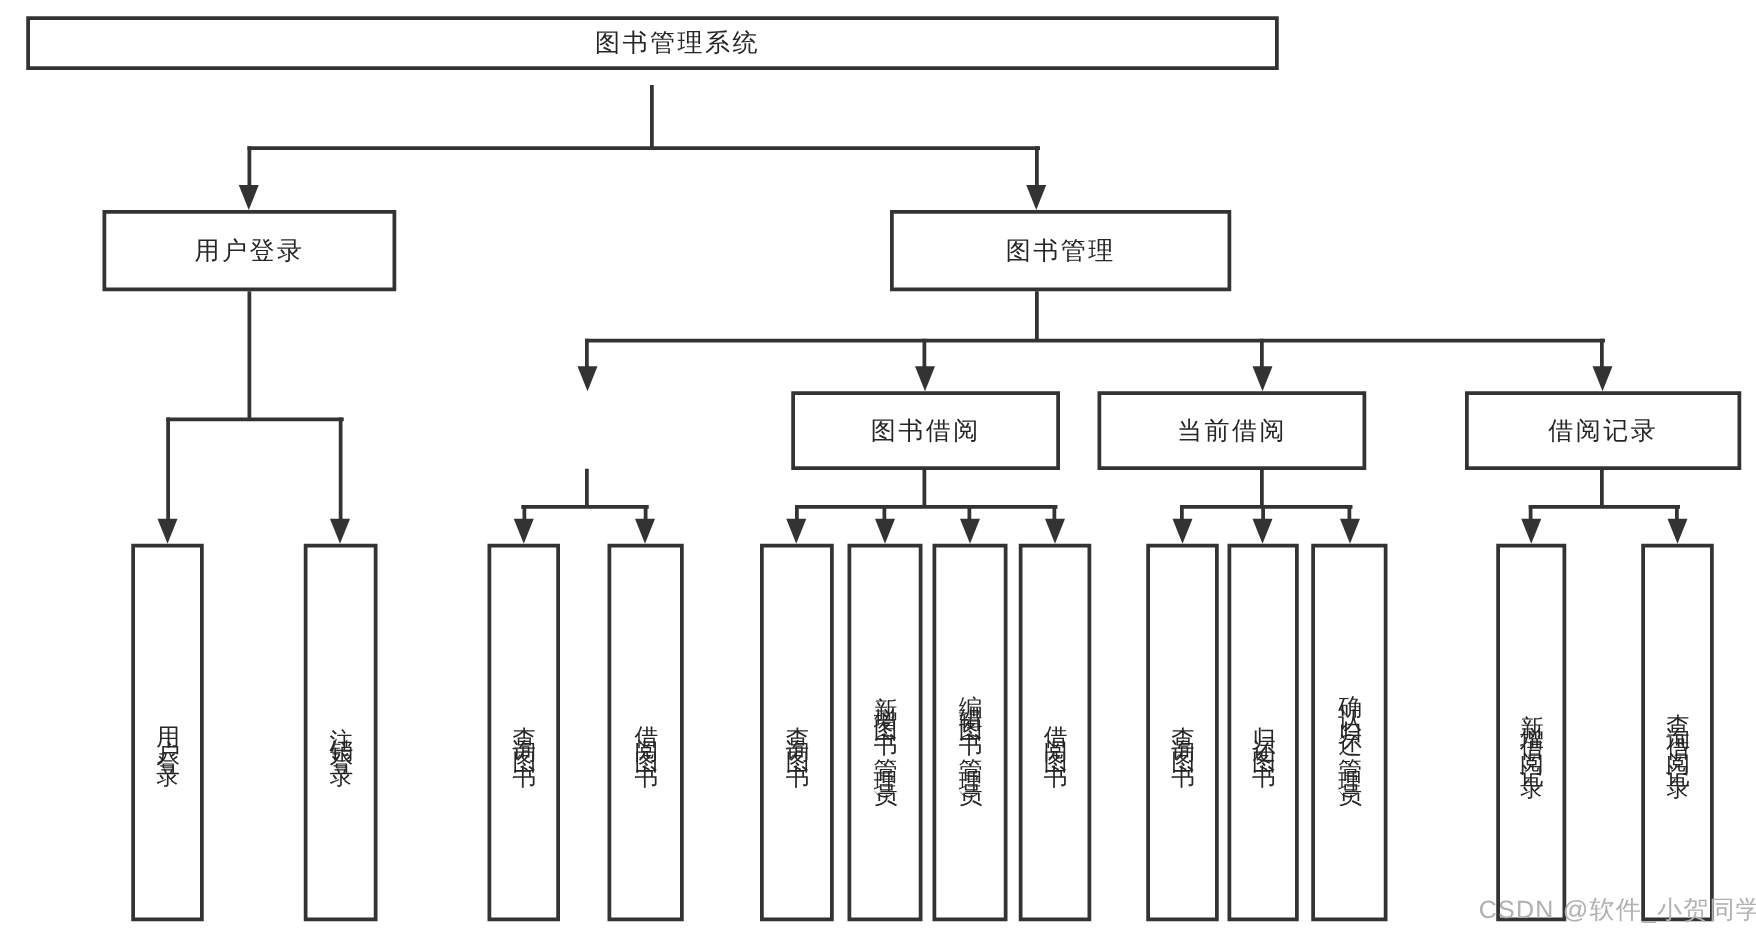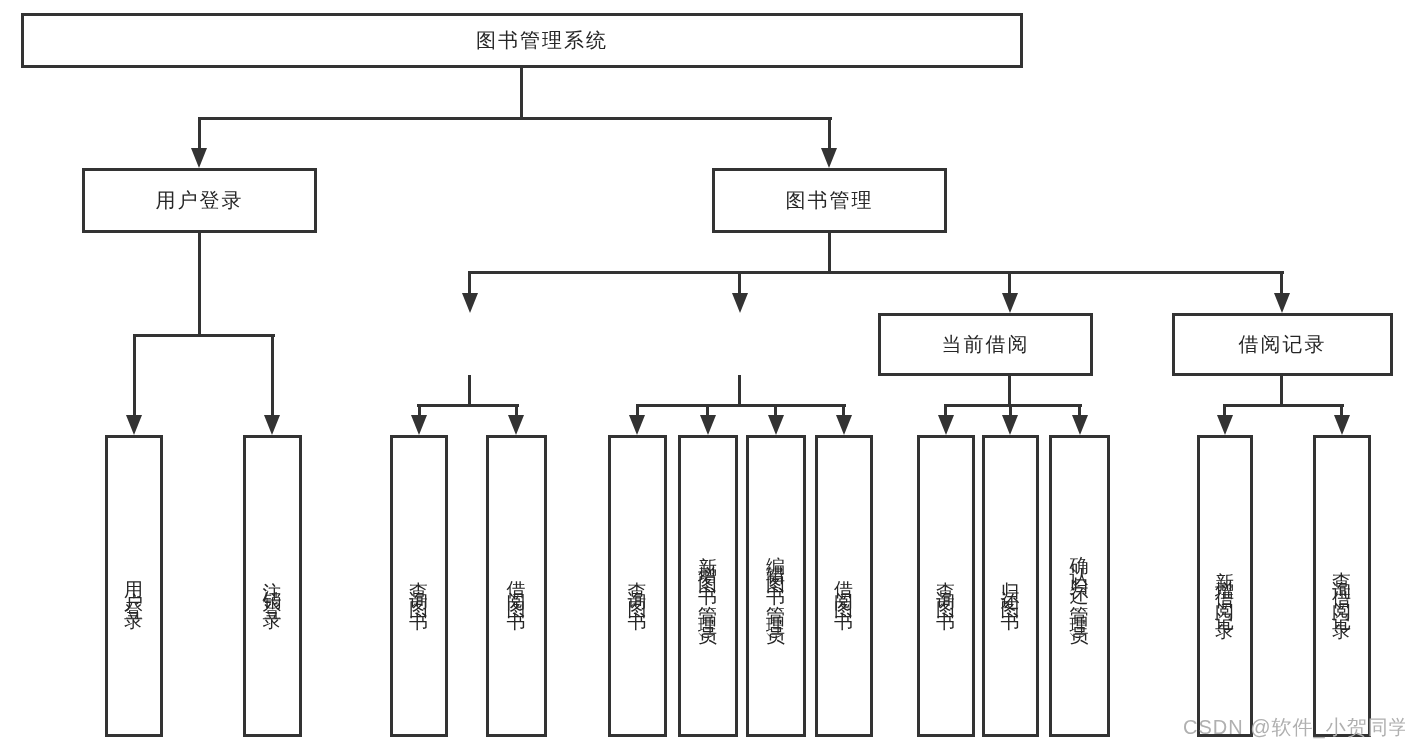--- a/index.html
+++ b/index.html
@@ -64,35 +64,35 @@
     letter-spacing: 1px;
     z-index: 5;
     white-space: nowrap;
   }
 </style>
 </head>
 <body>
 
 <div class="canvas">
 
-  <div class="node" style="left:21px; top:13px; width:1002px; height:55px;padding-left:40px;">
+  <div class="node" style="left:21px; top:13px; width:1002px; height:43px;padding-left:40px;">
     <span>图书管理系统</span>
   </div>
 
   <div class="vline" style="left:520px; top:68px; height:50px;"></div>
   <div class="hline" style="left:198px; top:117px; width:634px;"></div>
   <div class="vline" style="left:198px; top:117px; height:33px;"></div>
   <div class="arrow" style="left:191px; top:148px;"></div>
   <div class="vline" style="left:828px; top:117px; height:33px;"></div>
   <div class="arrow" style="left:821px; top:148px;"></div>
 
   <div class="node" style="left:82px; top:168px; width:235px; height:65px;">
     <span>用户登录</span>
   </div>
-  <div class="node" style="left:712px; top:168px; width:235px; height:65px;">
+  <div class="node" style="left:712px; top:168px; width:273px; height:65px;">
     <span>图书管理</span>
   </div>
 
   <div class="vline" style="left:198px; top:233px; height:103px;"></div>
   <div class="hline" style="left:133px; top:334px; width:142px;"></div>
   <div class="vline" style="left:133px; top:334px; height:83px;"></div>
   <div class="arrow" style="left:126px; top:415px;"></div>
   <div class="vline" style="left:271px; top:334px; height:83px;"></div>
   <div class="arrow" style="left:264px; top:415px;"></div>
 
@@ -100,20 +100,23 @@
   <div class="hline" style="left:468px; top:271px; width:816px;"></div>
   <div class="vline" style="left:468px; top:271px; height:24px;"></div>
   <div class="arrow" style="left:462px; top:293px;"></div>
   <div class="vline" style="left:738px; top:271px; height:24px;"></div>
   <div class="arrow" style="left:732px; top:293px;"></div>
   <div class="vline" style="left:1008px; top:271px; height:24px;"></div>
   <div class="arrow" style="left:1002px; top:293px;"></div>
   <div class="vline" style="left:1280px; top:271px; height:24px;"></div>
   <div class="arrow" style="left:1274px; top:293px;"></div>
 
+  <div class="node" style="left:633px; top:313px; width:215px; height:63px;">
+    <span>图书借阅</span>
+  </div>
   <div class="node" style="left:878px; top:313px; width:215px; height:63px;">
     <span>当前借阅</span>
   </div>
   <div class="node" style="left:1172px; top:313px; width:221px; height:63px;">
     <span>借阅记录</span>
   </div>
 
   <div class="vline" style="left:468px; top:375px; height:31px;"></div>
   <div class="vline" style="left:738px; top:375px; height:31px;"></div>
   <div class="vline" style="left:1008px; top:375px; height:31px;"></div>

